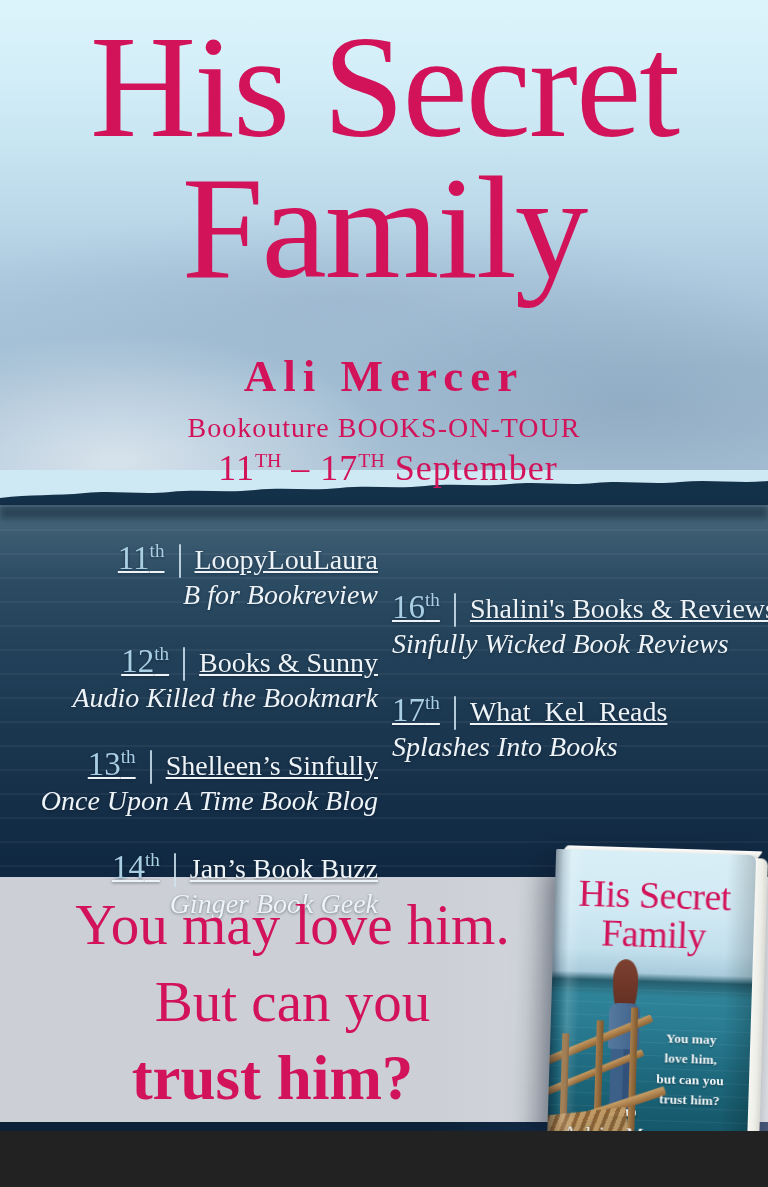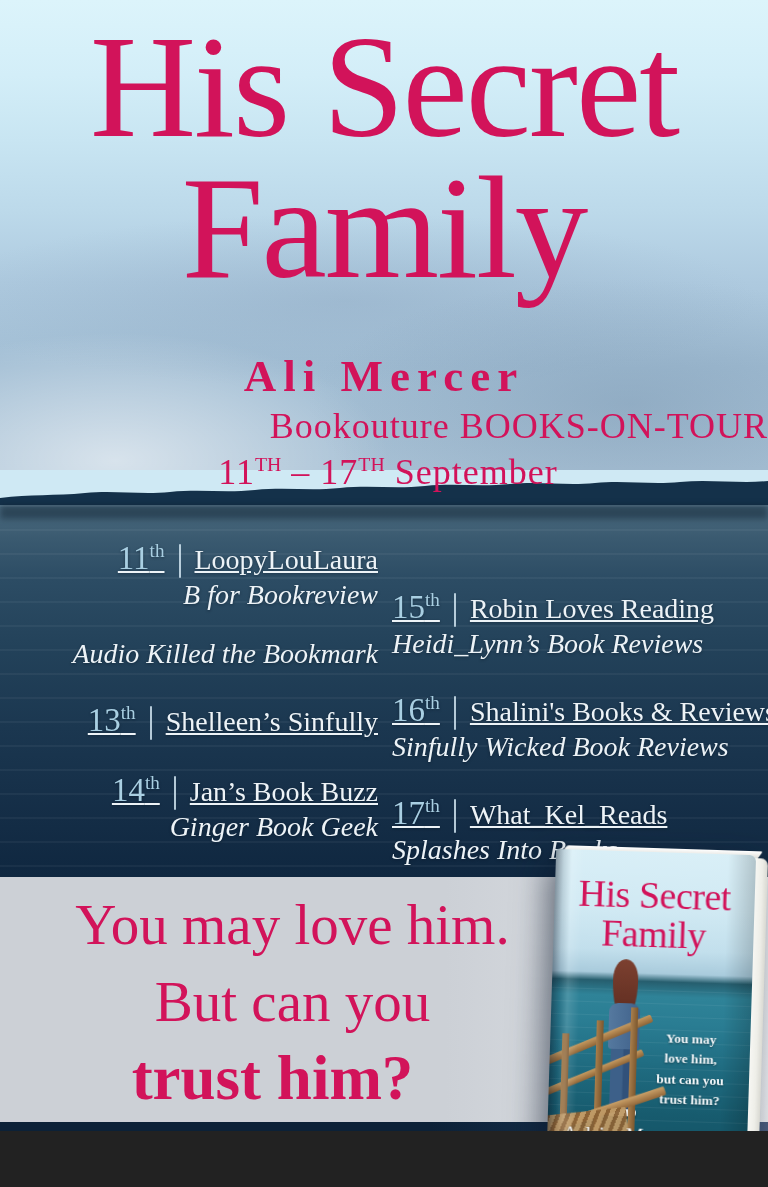--- a/index.html
+++ b/index.html
@@ -37,21 +37,21 @@
     position:absolute;top:1122px;left:0;width:768px;height:65px;
     background:linear-gradient(90deg,#0c2137 0%,#0c2137 56%,#132c46 74%,#33476a 90%,#4b5e7e 100%);
   }
   
   .main-title{
     position:absolute;top:16px;left:0;width:768px;text-align:center;
     color:#d2135a;font-size:147px;line-height:.96;letter-spacing:-2px;font-weight:normal;
   }
   .tour-info{position:absolute;top:352px;left:0;width:768px;text-align:center;color:#d2135a;}
   .tour-author{font-size:45px;font-weight:bold;letter-spacing:7px;line-height:1.1;}
-  .tour-publisher{font-size:36px;letter-spacing:1px;line-height:1.25;margin-top:2px;text-align:right;}
+  .tour-publisher{font-size:28px;letter-spacing:1px;line-height:1.25;margin-top:8px;}
   .tour-dates{font-size:36px;line-height:1.2;margin-top:2px;letter-spacing:1px;padding-left:8px;}
   .tour-dates sup{font-size:55%;letter-spacing:0;}
   
   .col{position:absolute;color:#edf3f7;text-shadow:0 1px 3px rgba(5,18,32,.45);}
   .col-left{top:534px;left:0;width:378px;text-align:right;}
   .col-right{top:583px;left:392px;width:376px;text-align:left;}
   .entry{margin-bottom:26px;}
   .entry-line1{white-space:nowrap;font-size:28px;line-height:33px;text-decoration:underline;}
   .entry-line2{white-space:nowrap;font-size:28px;line-height:33px;font-style:italic;}
   .day{color:#a9cfe2;font-size:33px;}
@@ -161,36 +161,34 @@
     <div class="tour-publisher">Bookouture BOOKS-ON-TOUR</div>
     <div class="tour-dates"><span>11</span><sup>TH</sup> <span>–</span> <span>17</span><sup>TH</sup> <span>September</span></div>
   </div>
 
   <div class="col col-left">
     <div class="entry">
       <div class="entry-line1"><span class="day"><span>11</span><sup>th</sup></span><span class="bar"></span><span>LoopyLouLaura</span></div>
       <div class="entry-line2">B for Bookreview</div>
     </div>
     <div class="entry">
+      <div class="entry-line1"><span class="day"><span>12</span><sup>th</sup></span><span class="bar"></span><span>Books &amp; Sunny</span></div>
       <div class="entry-line2">Audio Killed the Bookmark</div>
     </div>
     <div class="entry">
       <div class="entry-line1"><span class="day"><span>13</span><sup>th</sup></span><span class="bar"></span><span>Shelleen’s Sinfully</span></div>
+      <div class="entry-line2">Once Upon A Time Book Blog</div>
     </div>
     <div class="entry">
       <div class="entry-line1"><span class="day"><span>14</span><sup>th</sup></span><span class="bar"></span><span>Jan’s Book Buzz</span></div>
       <div class="entry-line2">Ginger Book Geek</div>
     </div>
   </div>
 
   <div class="col col-right">
-    <div class="entry">
-      <div class="entry-line1"><span class="day"><span>15</span><sup>th</sup></span><span class="bar"></span><span>Robin Loves Reading</span></div>
-      <div class="entry-line2">Heidi_Lynn’s Book Reviews</div>
-    </div>
     <div class="entry">
       <div class="entry-line1"><span class="day"><span>16</span><sup>th</sup></span><span class="bar"></span><span>Shalini's Books &amp; Reviews</span></div>
       <div class="entry-line2">Sinfully Wicked Book Reviews</div>
     </div>
     <div class="entry">
       <div class="entry-line1"><span class="day"><span>17</span><sup>th</sup></span><span class="bar"></span><span>What_Kel_Reads</span></div>
       <div class="entry-line2">Splashes Into Books</div>
     </div>
   </div>
 

